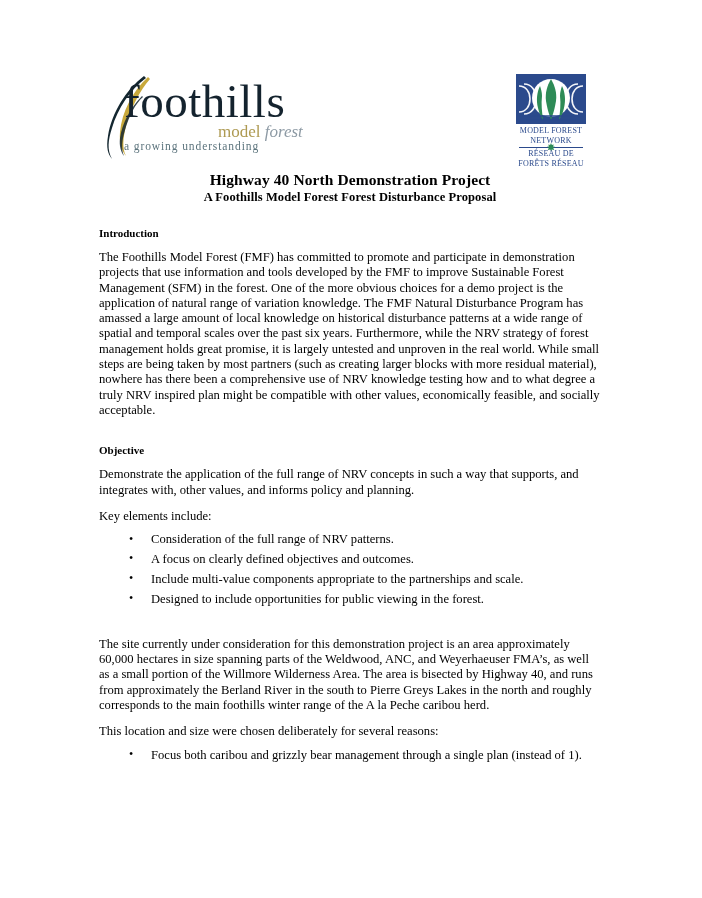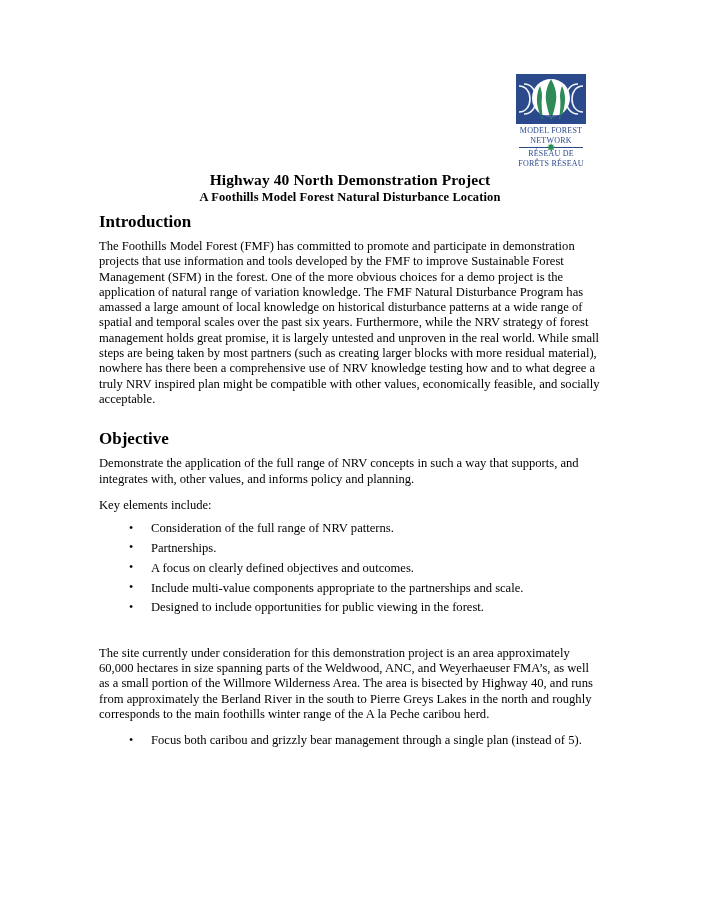--- a/index.html
+++ b/index.html
@@ -128,37 +128,37 @@
   
   .doc {
     position: absolute;
     left: 99px;
     top: 170px;
     width: 502px;
   }
 
   .title-block {
     text-align: center;
-    margin-bottom: 1px;
+    margin-bottom: 12px;
   }
   .title-main {
     font-size: 15.5px;
     font-weight: bold;
     line-height: 19px;
     letter-spacing: 0.1px;
   }
   .title-sub {
     font-size: 12.5px;
     font-weight: bold;
     line-height: 16px;
     letter-spacing: 0.1px;
   }
 
   .section-heading {
-    font-size: 17px;
+    font-size: 11px;
     font-weight: bold;
     margin: 0 0 9px 0;
     line-height: 16px;
   }
   .section {
     margin-bottom: 16px;
   }
   .para {
     font-size: 12.6px;
     line-height: 15.3px;
@@ -200,20 +200,37 @@
   .spacer-8 { height: 8px; }
   .spacer-14 { height: 14px; }
 </style>
 </head>
 <body>
 
 <div class="page">
 
   <div class="header">
 
+    <div class="foothills-logo">
+
+      <svg class="foothills-swoosh" viewBox="0 0 56 86">
+        <path d="M48 2 C30 16, 16 38, 12 62 C10 74, 12 80, 16 85 C11 76, 12 66, 16 54 C22 34, 34 16, 50 4 Z" fill="#142730"></path>
+        <path d="M52 3 C36 18, 26 38, 24 58 C23 70, 26 77, 30 82 C26 74, 27 64, 30 52 C35 34, 44 16, 54 5 Z" fill="#c8a93c"></path>
+        <path d="M46 22 C34 34, 26 50, 24 64 C23 72, 25 78, 28 82 C25 75, 26 66, 29 56 C33 42, 39 30, 47 23 Z" fill="#142730" opacity="0.85"></path>
+      </svg>
+
+      <div class="foothills-word">foothills</div>
+
+      <div class="foothills-sub">
+        <span class="fs-model">model</span>
+        <span class="fs-forest">forest</span>
+      </div>
+
+      <div class="foothills-tag">a growing understanding</div>
+    </div>
 
     <div class="network-logo">
       <svg class="nl-emblem" viewBox="0 0 70 50">
         <rect x="0" y="0" width="70" height="50" fill="#2b4a8c"></rect>
         <circle cx="35" cy="24" r="19" fill="#ffffff"></circle>
         <g stroke="#ffffff" stroke-width="1.6" fill="none" opacity="0.95">
           <path d="M3 12 C10 12, 14 18, 14 25 C14 32, 10 38, 3 38"></path>
           <path d="M8 10 C16 10, 20 17, 20 25 C20 33, 16 40, 8 40"></path>
           <path d="M67 12 C60 12, 56 18, 56 25 C56 32, 60 38, 67 38"></path>
           <path d="M62 10 C54 10, 50 17, 50 25 C50 33, 54 40, 62 40"></path>
@@ -240,48 +257,48 @@
         <div class="nl-line">RÉSEAU DE</div>
         <div class="nl-line">FORÊTS RÉSEAU</div>
       </div>
     </div>
   </div>
 
   <div class="doc">
 
     <div class="title-block">
       <div class="title-main">Highway 40 North Demonstration Project</div>
-      <div class="title-sub">A Foothills Model Forest Natural Disturbance Location</div>
+      <div class="title-sub">A Foothills Model Forest Forest Disturbance Proposal</div>
     </div>
 
     <div class="spacer-8"></div>
 
     <div class="section">
       <div class="section-heading">Introduction</div>
       <p class="para">The Foothills Model Forest (FMF) has committed to promote and participate in demonstration projects that use information and tools developed by the FMF to improve Sustainable Forest Management (SFM) in the forest.  One of the more obvious choices for a demo project is the application of natural range of variation knowledge. The FMF Natural Disturbance Program has amassed a large amount of local knowledge on historical disturbance patterns at a wide range of spatial and temporal scales over the past six years.  Furthermore, while the NRV strategy of forest management holds great promise, it is largely untested and unproven in the real world.  While small steps are being taken by most partners (such as creating larger blocks with more residual material), nowhere has there been a comprehensive use of NRV knowledge testing how and to what degree a truly NRV inspired plan might be compatible with other values, economically feasible, and socially acceptable.</p>
     </div>
 
     <div class="spacer-8"></div>
 
     <div class="section">
       <div class="section-heading">Objective</div>
       <p class="para">Demonstrate the application of the full range of NRV concepts in such a way that supports, and integrates with, other values, and informs policy and planning.</p>
       <div class="lead-in">Key elements include:</div>
       <ul class="bullets">
         <li>Consideration of the full range of NRV patterns.</li>
-        <li>Partnerships.</li>
         <li>A focus on clearly defined objectives and outcomes.</li>
         <li>Include multi-value components appropriate to the partnerships and scale.</li>
         <li>Designed to include opportunities for public viewing in the forest.</li>
       </ul>
     </div>
 
     <div class="spacer-14"></div>
 
     <div class="section">
       <p class="para">The site currently under consideration for this demonstration project is an area approximately 60,000 hectares in size spanning parts of the Weldwood, ANC, and Weyerhaeuser FMA’s, as well as a small portion of the Willmore Wilderness Area.  The area is bisected by Highway 40, and runs from approximately the Berland River in the south to Pierre Greys Lakes in the north and roughly corresponds to the main foothills winter range of the A la Peche caribou herd.</p>
+      <div class="lead-in">This location and size were chosen deliberately for several reasons:</div>
       <ul class="bullets tight">
-        <li>Focus both caribou and grizzly bear management through a single plan (instead of 5).</li>
+        <li>Focus both caribou and grizzly bear management through a single plan (instead of 1).</li>
       </ul>
     </div>
 
   </div>
 </div>
 
 </body></html>

